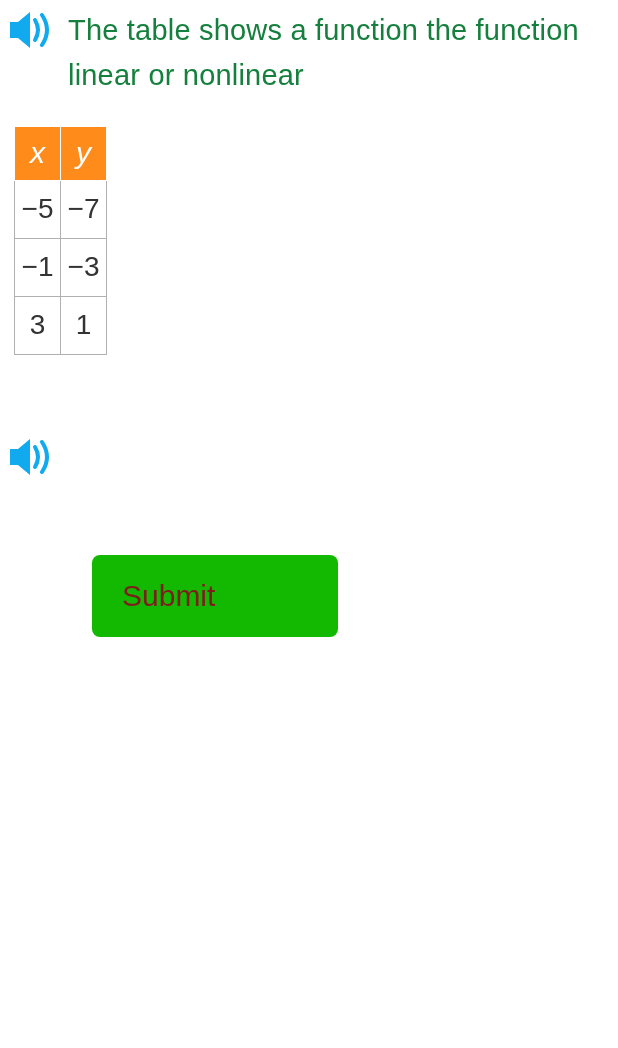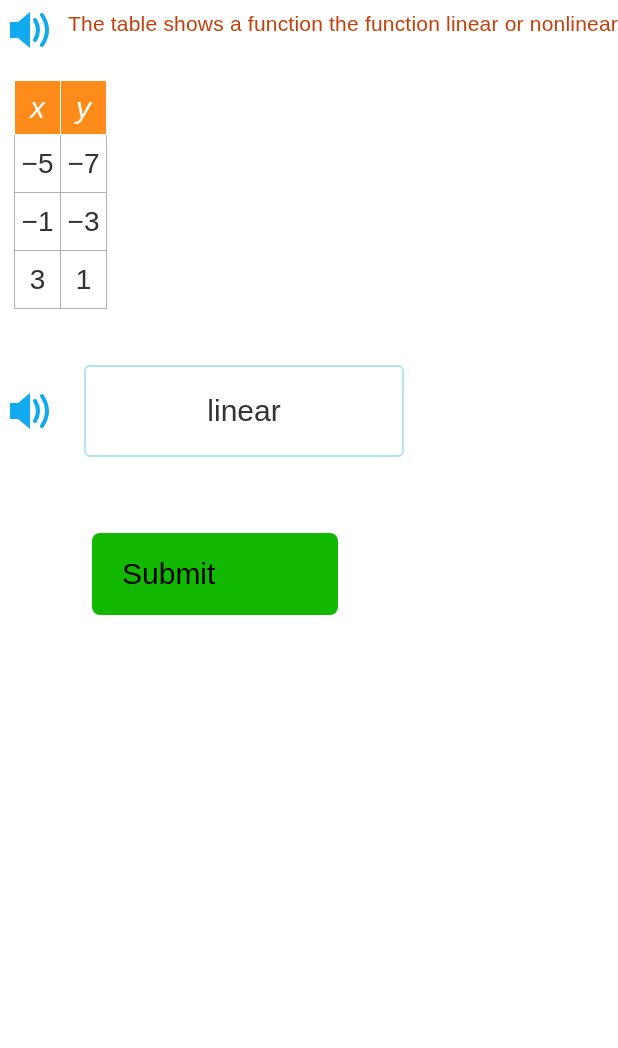--- a/index.html
+++ b/index.html
@@ -19,22 +19,22 @@
       display: flex;
       align-items: flex-start;
       padding: 8px 0 0 10px;
     }
     .speaker-icon {
       flex-shrink: 0;
       margin-right: 14px;
       margin-top: 4px;
     }
     .question-text {
-      font-size: 21px;
-      color: #c2410c;
+      font-size: 29px;
+      color: #15803d;
       line-height: 1.55;
       letter-spacing: 0.2px;
     }
     .table-wrap {
       margin: 28px 0 0 14px;
     }
     table.func-table {
       border-collapse: collapse;
       font-size: 30px;
     }
@@ -91,21 +91,21 @@
     .submit-row {
       margin-top: 76px;
       padding-left: 92px;
     }
     .submit-btn {
       width: 246px;
       height: 82px;
       background: #13b900;
       border: none;
       border-radius: 8px;
-      color: #000000;
+      color: #7f1d1d;
       font-size: 30px;
       cursor: pointer;
       font-family: Verdana, Geneva, sans-serif;
       text-align: left;
       padding-left: 30px;
     }
   </style>
 </head>
 <body>
 
@@ -147,19 +147,18 @@
 
 <div class="answers-section">
   <span class="answers-speaker">
     <svg width="44" height="36" viewBox="0 0 44 36">
       <path d="M 0 10 L 8 10 L 20 0 L 20 36 L 8 26 L 0 26 Z" fill="#11aaee"></path>
       <path d="M 25 8 Q 31 18 25 28" stroke="#11aaee" stroke-width="4" fill="none" stroke-linecap="round"></path>
       <path d="M 32 3 Q 42 18 32 33" stroke="#11aaee" stroke-width="4" fill="none" stroke-linecap="round"></path>
     </svg>
   </span>
   <div class="answers-col">
-    <button class="answer-btn">linear</button>
   </div>
 </div>
 
 <div class="submit-row">
   <button class="submit-btn">Submit</button>
 </div>
 
 </body></html>

